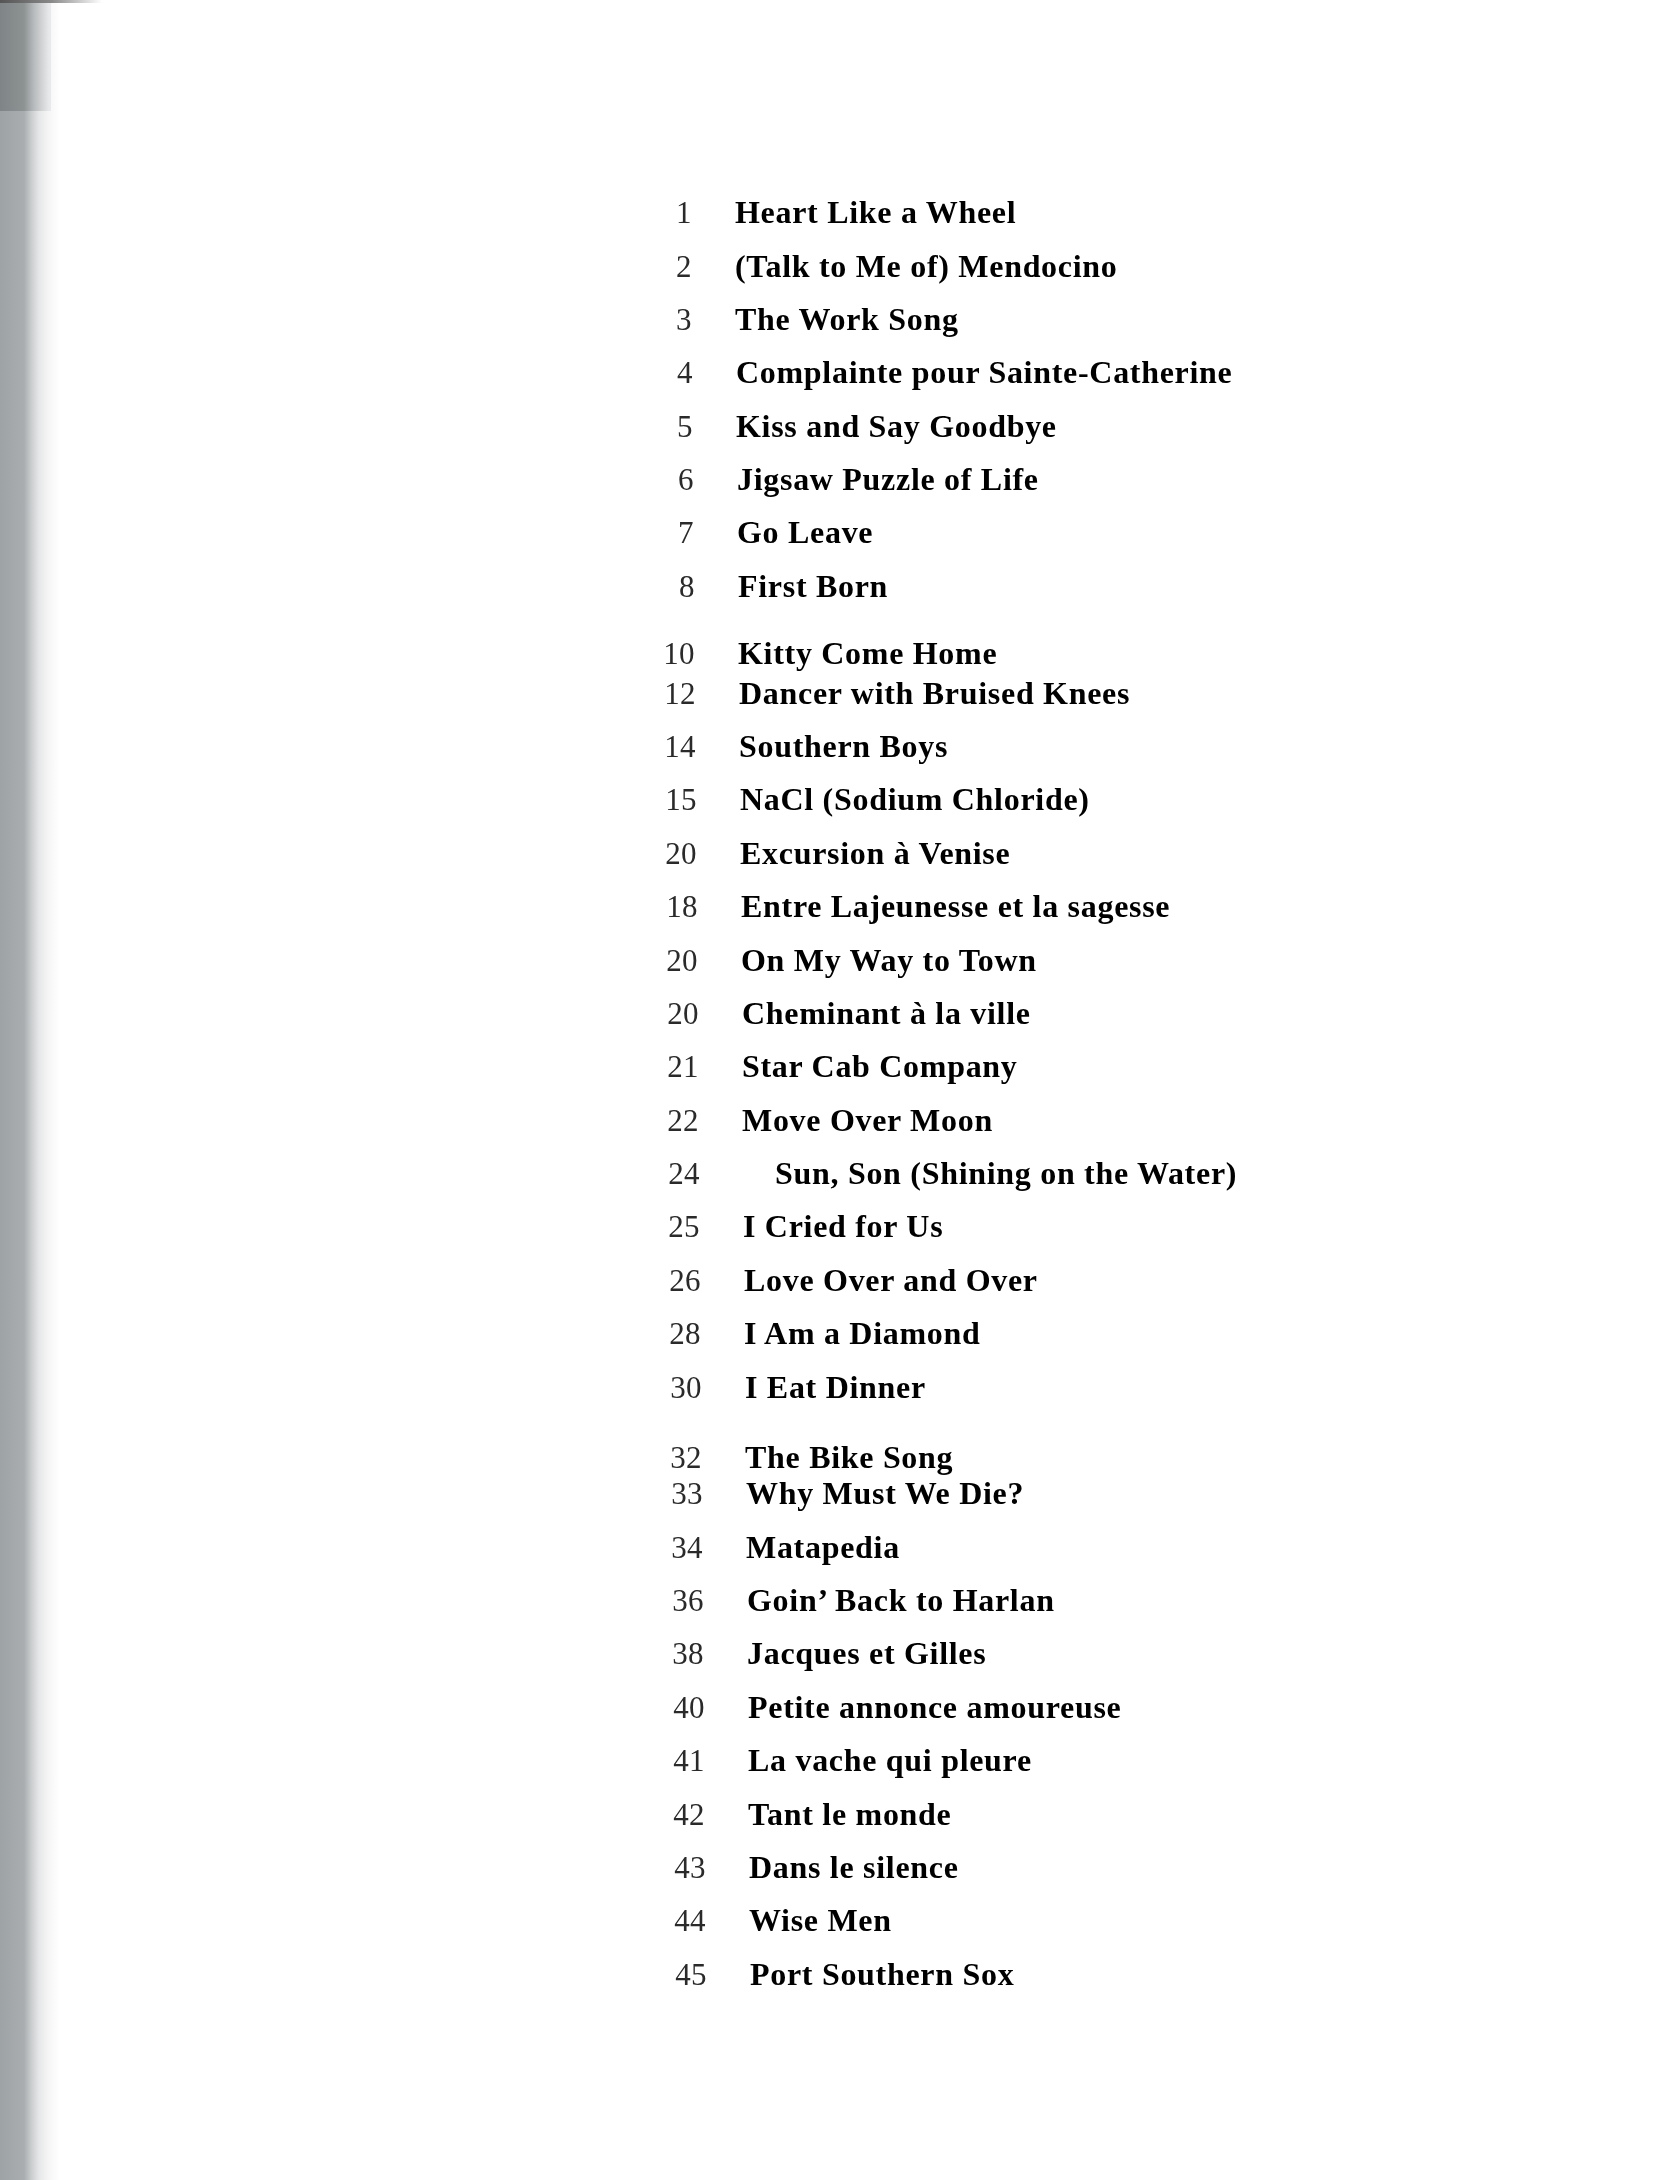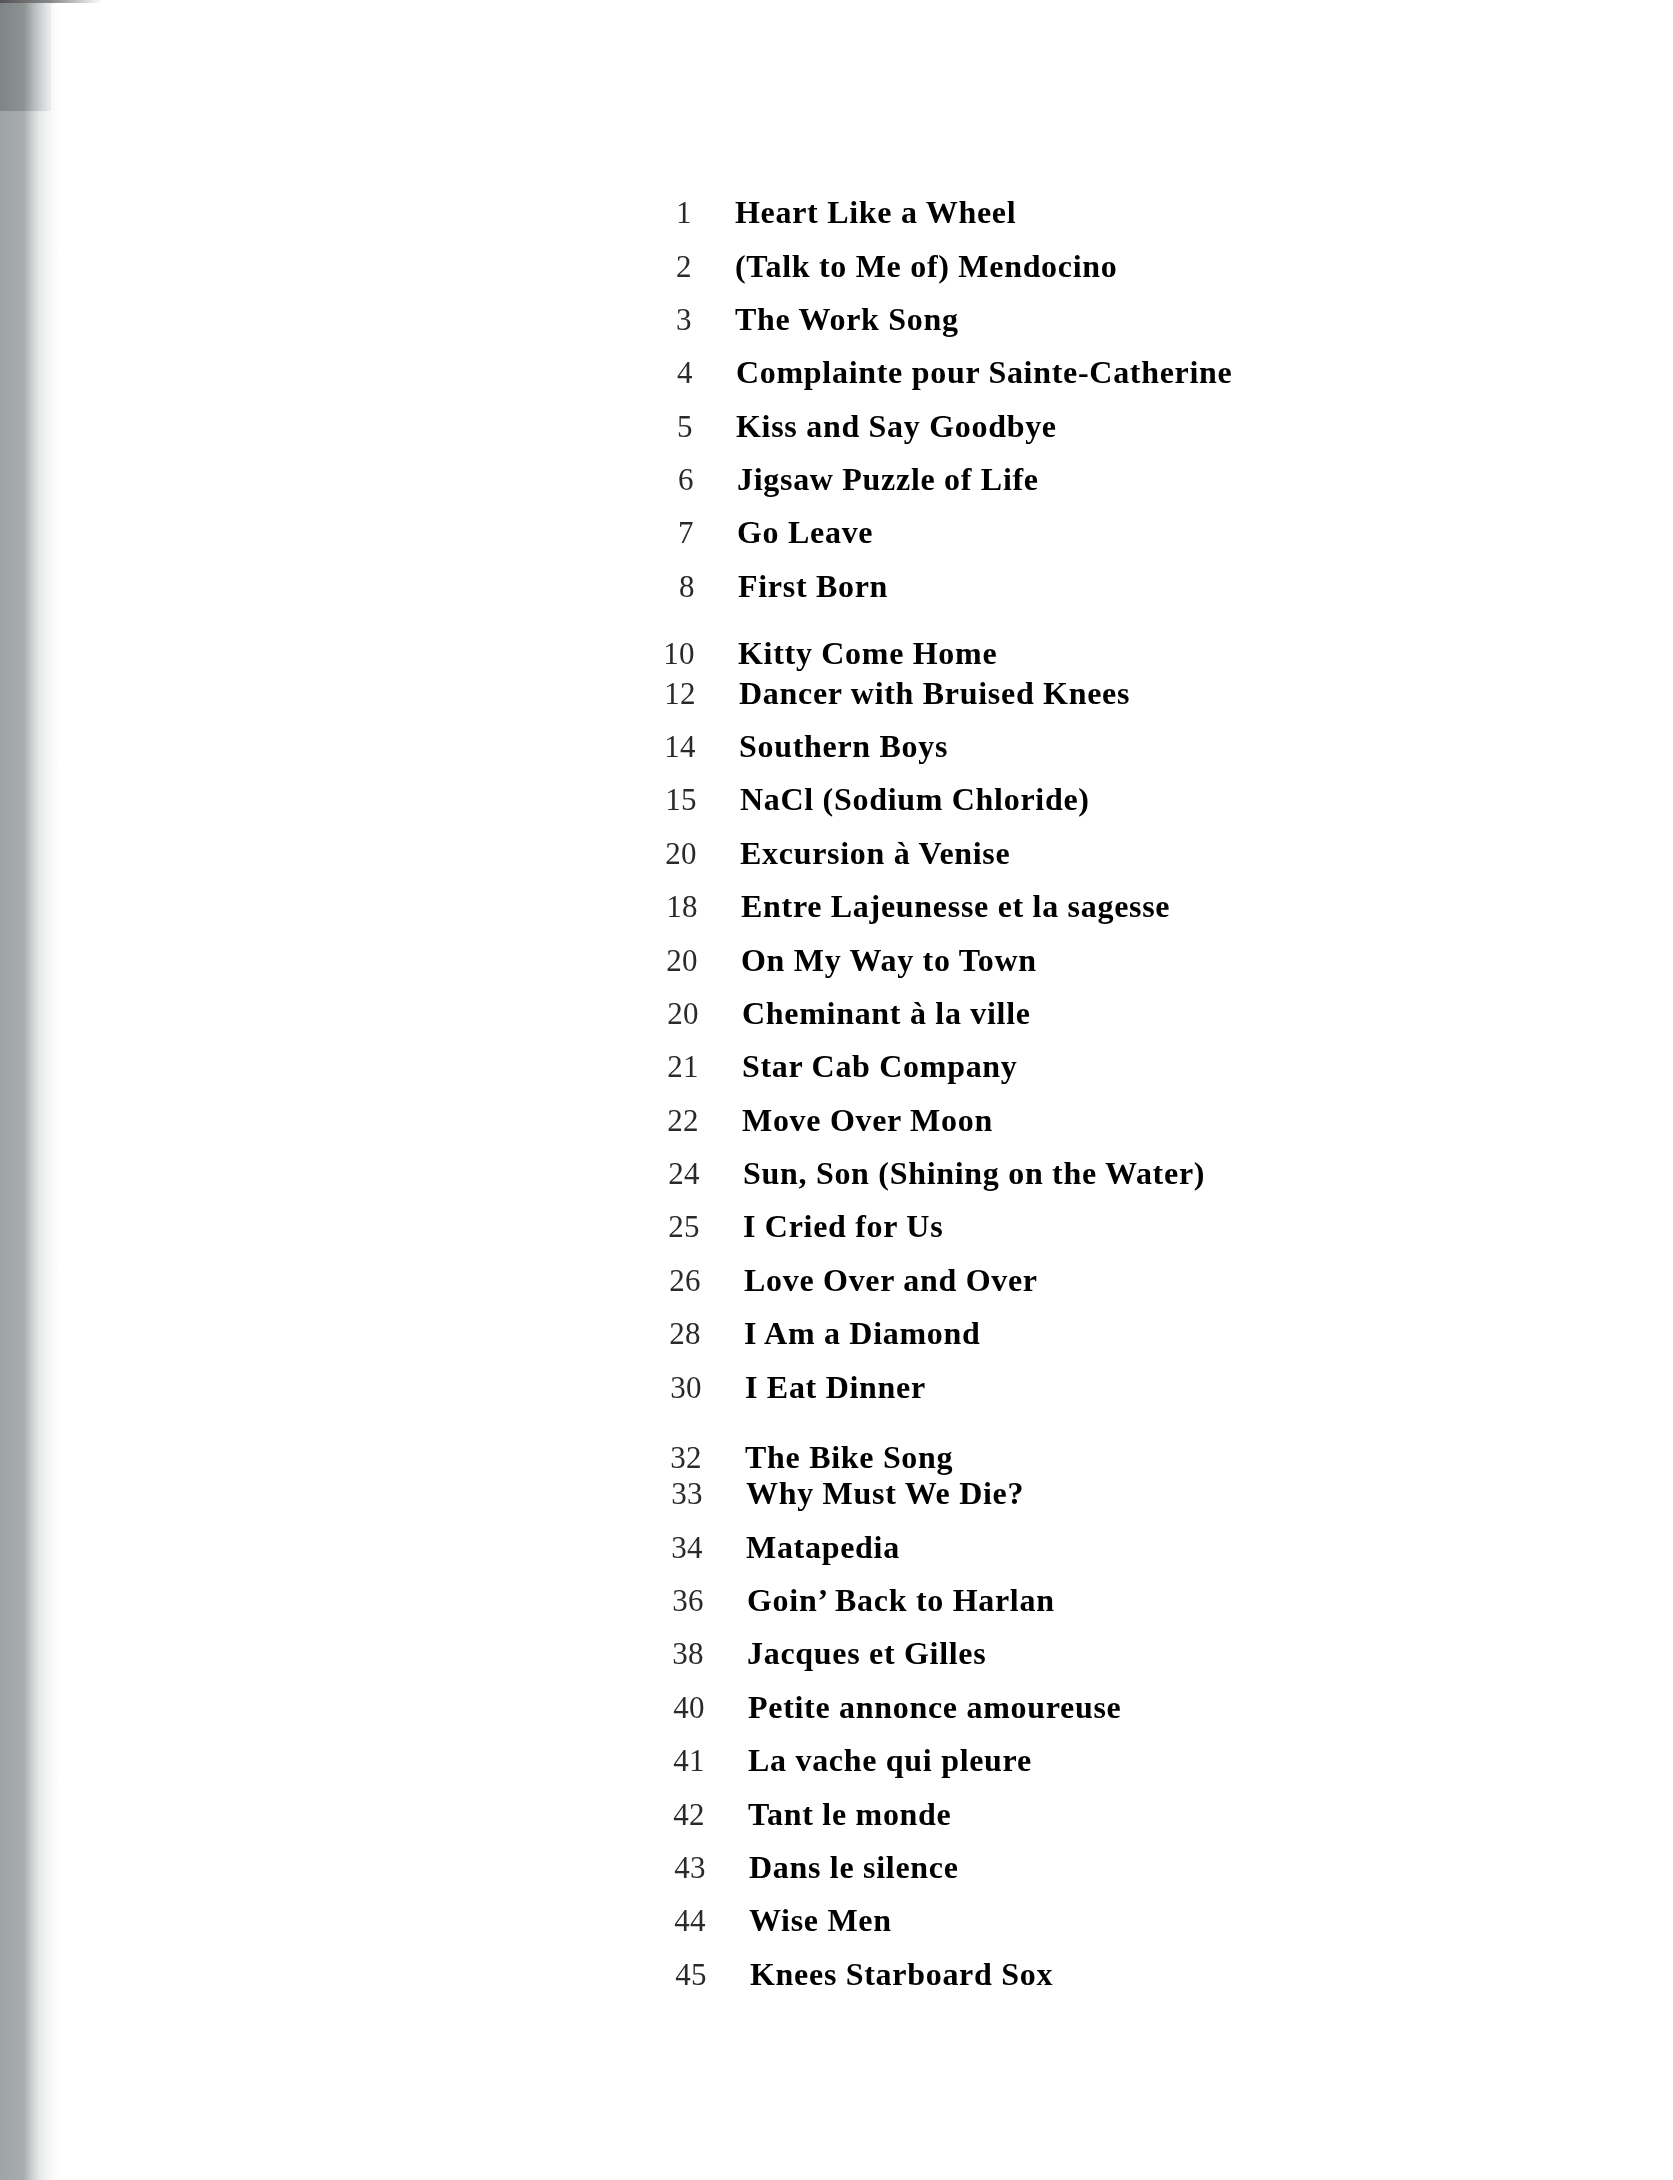--- a/index.html
+++ b/index.html
@@ -144,21 +144,21 @@
       <span class="toc-title">Cheminant à la ville</span>
     </div>
     <div class="toc-row" style="top: 1048px; left: 648px;">
       <span class="toc-num">21</span>
       <span class="toc-title">Star Cab Company</span>
     </div>
     <div class="toc-row" style="top: 1102px; left: 648px;">
       <span class="toc-num">22</span>
       <span class="toc-title">Move Over Moon</span>
     </div>
-    <div class="toc-row" style="top: 1155px; left: 649px;">
+    <div class="toc-row" style="top: 1155px; left: 649px; gap: 32px;">
       <span class="toc-num">24</span>
       <span class="toc-title">Sun, Son (Shining on the Water)</span>
     </div>
     <div class="toc-row" style="top: 1208px; left: 649px;">
       <span class="toc-num">25</span>
       <span class="toc-title">I Cried for Us</span>
     </div>
     <div class="toc-row" style="top: 1262px; left: 650px;">
       <span class="toc-num">26</span>
       <span class="toc-title">Love Over and Over</span>
@@ -206,16 +206,16 @@
     <div class="toc-row" style="top: 1849px; left: 655px;">
       <span class="toc-num">43</span>
       <span class="toc-title">Dans le silence</span>
     </div>
     <div class="toc-row" style="top: 1902px; left: 655px;">
       <span class="toc-num">44</span>
       <span class="toc-title">Wise Men</span>
     </div>
     <div class="toc-row" style="top: 1956px; left: 656px;">
       <span class="toc-num">45</span>
-      <span class="toc-title">Knees Starboard Sox</span>
+      <span class="toc-title">Port Southern Sox</span>
     </div>
   </div>
 
 
 </body></html>

